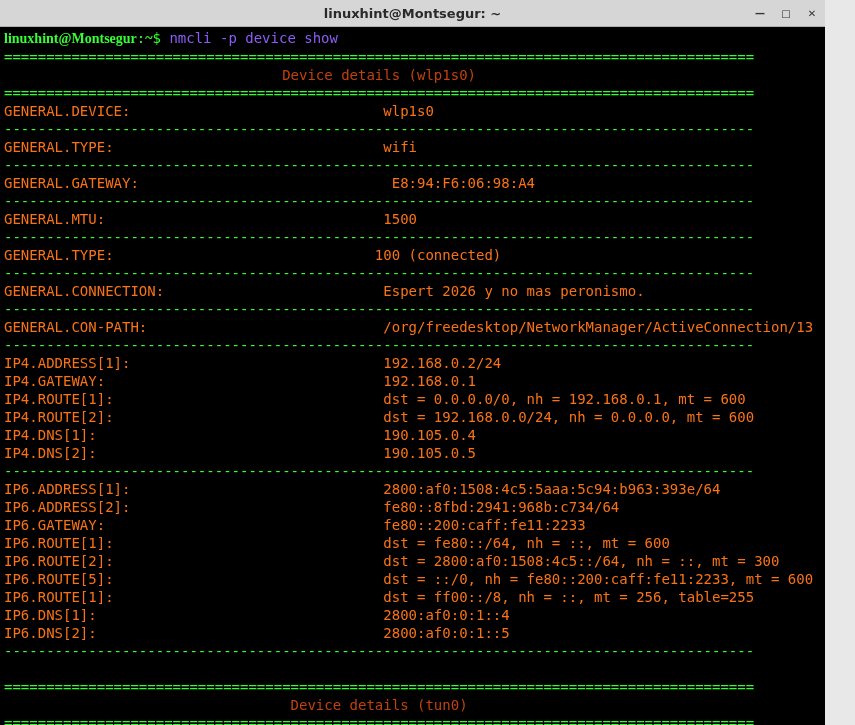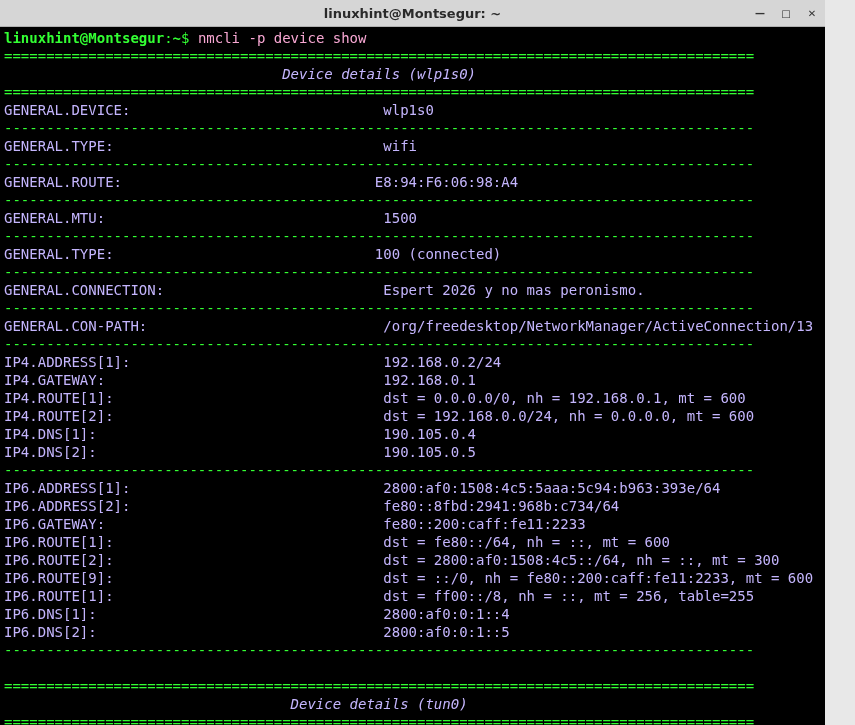--- a/index.html
+++ b/index.html
@@ -54,25 +54,25 @@
   .term {
     flex: 1;
     background: #000;
     color: #33ff33;
     padding: 2px 4px 4px 4px;
     white-space: pre;
     line-height: 18px;
     letter-spacing: 0px;
     overflow: hidden;
   }
-  .prompt-user { color: #33ff33; font-weight: bold; }
-  .prompt-cmd  { color: #f9a8d4; }
+  .prompt-user { color: #33ff33; font-weight: bold; font-family: Liberation Serif, serif; }
+  .prompt-cmd  { color: #8b5cf6; }
   .divider     { color: #33ff33; }
-  .section-hdr { color: #c4b5fd; font-style: italic; }
-  .row         { color: #c4b5fd; }
+  .section-hdr { color: #c2410c; }
+  .row         { color: #f97316; }
 </style>
 </head>
 <body>
 
 <div class="window">
 
   <div class="titlebar">
     <span>linuxhint@Montsegur: ~</span>
     <div class="controls">
       <span class="ctl">—</span>
@@ -82,21 +82,21 @@
   </div>
 
   <div class="term" id="term"><span class="prompt-user">linuxhint@Montsegur</span>:<span class="prompt-user">~</span>$ <span class="prompt-cmd">nmcli -p device show</span>
 <span class="divider">=========================================================================================</span>
 <span class="section-hdr">                                 Device details (wlp1s0)</span>
 <span class="divider">=========================================================================================</span>
 <span class="row">GENERAL.DEVICE:                              wlp1s0</span>
 <span class="divider">-----------------------------------------------------------------------------------------</span>
 <span class="row">GENERAL.TYPE:                                wifi</span>
 <span class="divider">-----------------------------------------------------------------------------------------</span>
-<span class="row">GENERAL.ROUTE:                              E8:94:F6:06:98:A4</span>
+<span class="row">GENERAL.GATEWAY:                              E8:94:F6:06:98:A4</span>
 <span class="divider">-----------------------------------------------------------------------------------------</span>
 <span class="row">GENERAL.MTU:                                 1500</span>
 <span class="divider">-----------------------------------------------------------------------------------------</span>
 <span class="row">GENERAL.TYPE:                               100 (connected)</span>
 <span class="divider">-----------------------------------------------------------------------------------------</span>
 <span class="row">GENERAL.CONNECTION:                          Espert 2026 y no mas peronismo.</span>
 <span class="divider">-----------------------------------------------------------------------------------------</span>
 <span class="row">GENERAL.CON-PATH:                            /org/freedesktop/NetworkManager/ActiveConnection/13</span>
 <span class="divider">-----------------------------------------------------------------------------------------</span>
 <span class="row">IP4.ADDRESS[1]:                              192.168.0.2/24</span>
@@ -104,21 +104,21 @@
 <span class="row">IP4.ROUTE[1]:                                dst = 0.0.0.0/0, nh = 192.168.0.1, mt = 600</span>
 <span class="row">IP4.ROUTE[2]:                                dst = 192.168.0.0/24, nh = 0.0.0.0, mt = 600</span>
 <span class="row">IP4.DNS[1]:                                  190.105.0.4</span>
 <span class="row">IP4.DNS[2]:                                  190.105.0.5</span>
 <span class="divider">-----------------------------------------------------------------------------------------</span>
 <span class="row">IP6.ADDRESS[1]:                              2800:af0:1508:4c5:5aaa:5c94:b963:393e/64</span>
 <span class="row">IP6.ADDRESS[2]:                              fe80::8fbd:2941:968b:c734/64</span>
 <span class="row">IP6.GATEWAY:                                 fe80::200:caff:fe11:2233</span>
 <span class="row">IP6.ROUTE[1]:                                dst = fe80::/64, nh = ::, mt = 600</span>
 <span class="row">IP6.ROUTE[2]:                                dst = 2800:af0:1508:4c5::/64, nh = ::, mt = 300</span>
-<span class="row">IP6.ROUTE[9]:                                dst = ::/0, nh = fe80::200:caff:fe11:2233, mt = 600</span>
+<span class="row">IP6.ROUTE[5]:                                dst = ::/0, nh = fe80::200:caff:fe11:2233, mt = 600</span>
 <span class="row">IP6.ROUTE[1]:                                dst = ff00::/8, nh = ::, mt = 256, table=255</span>
 <span class="row">IP6.DNS[1]:                                  2800:af0:0:1::4</span>
 <span class="row">IP6.DNS[2]:                                  2800:af0:0:1::5</span>
 <span class="divider">-----------------------------------------------------------------------------------------</span>
 
 <span class="divider">=========================================================================================</span>
 <span class="section-hdr">                                  Device details (tun0)</span>
 <span class="divider">=========================================================================================</span>
 </div>
 

